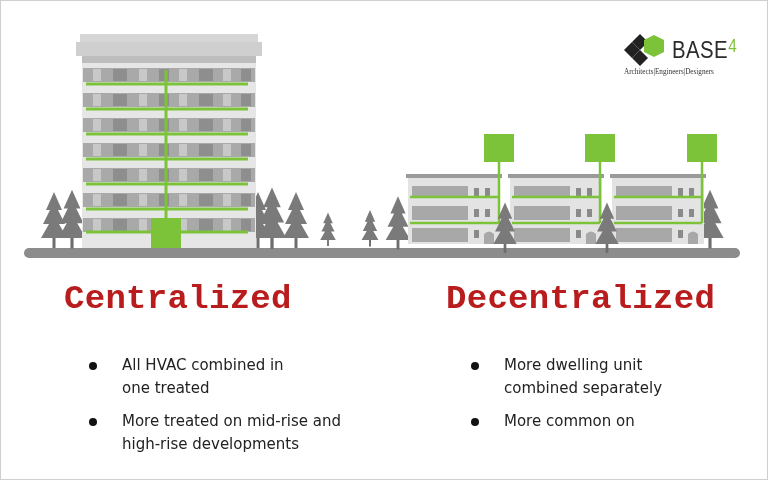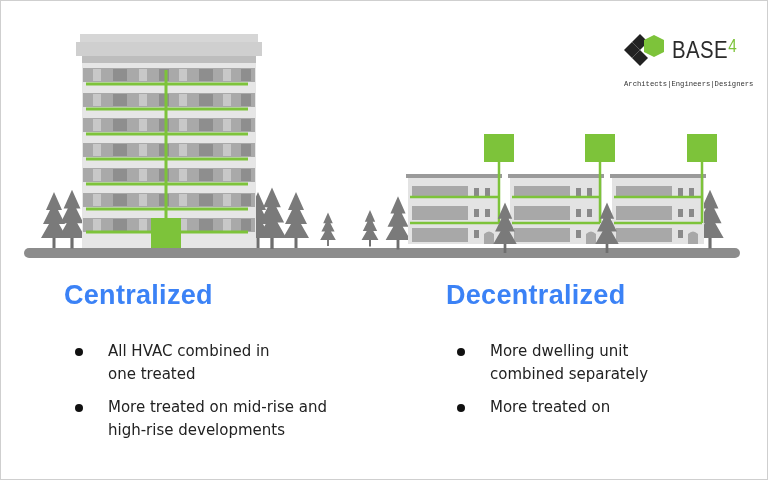--- a/index.html
+++ b/index.html
@@ -1,23 +1,23 @@
 <!DOCTYPE html>
 <html><head>
 <meta charset="utf-8">
 <style>
   html,body{margin:0;padding:0;}
   body{width:768px;height:480px;background:#ffffff;position:relative;overflow:hidden;font-family:"DejaVu Sans","Liberation Sans",sans-serif;}
   .frame{position:absolute;left:0;top:0;width:766px;height:478px;border:1px solid #cfcfcf;}
   .logo{position:absolute;left:622px;top:32px;width:140px;height:50px;}
   .logo-text{position:absolute;left:50px;top:4px;font-family:"Liberation Sans",sans-serif;font-size:24px;font-weight:normal;color:#2b2b2b;letter-spacing:0.5px;transform:scaleX(0.85);transform-origin:left;}
   .logo-text .four{color:#7dc33a;font-size:18px;vertical-align:top;}
-  .logo-tag{position:absolute;left:2px;top:36px;font-family:Liberation Mono, monospace;font-size:7.2px;color:#333;white-space:nowrap;margin-top:12px;}
-  .section-title{position:absolute;font-family:Liberation Sans, sans-serif;font-weight:bold;font-size:27px;color:#3b82f6;letter-spacing:0.3px;}
-  .bullets{position:absolute;list-style:none;margin:2px;padding:0;font-family:"DejaVu Sans",sans-serif;font-size:15px;color:#222;line-height:23px;}
+  .logo-tag{position:absolute;left:2px;top:36px;font-family:Liberation Serif, serif;font-size:7.2px;color:#333;white-space:nowrap;}
+  .section-title{position:absolute;font-family:Liberation Mono, monospace;font-weight:bold;font-size:34px;color:#b91c1c;letter-spacing:0.3px;}
+  .bullets{position:absolute;list-style:none;margin:16px;padding:0;font-family:"DejaVu Sans",sans-serif;font-size:15px;color:#222;line-height:23px;}
   .bullets li{position:relative;padding-left:36px;margin-bottom:10px;}
   .bullets li .dot{position:absolute;left:3px;top:8px;width:8px;height:8px;border-radius:50%;background:#111;}
   svg{position:absolute;left:0;top:0;}
 </style>
 </head>
 <body>
 
 <div class="frame"></div>
 
 <svg width="768" height="480" viewBox="0 0 768 480">
@@ -136,14 +136,14 @@
 
 <div class="section-title" style="left:64px;top:280px;">Centralized</div>
 <ul class="bullets" style="left:70px;top:338px;">
   <li><span class="dot"></span><span>All HVAC combined in</span><br><span>one treated</span></li>
   <li><span class="dot"></span><span>More treated on mid-rise and</span><br><span>high-rise developments</span></li>
 </ul>
 
 <div class="section-title" style="left:446px;top:280px;">Decentralized</div>
 <ul class="bullets" style="left:452px;top:338px;">
   <li><span class="dot"></span><span>More dwelling unit</span><br><span>combined separately</span></li>
-  <li><span class="dot"></span><span>More treated on</span><br></li>
+  <li><span class="dot"></span><span>More common on</span><br></li>
 </ul>
 
 </body></html>

